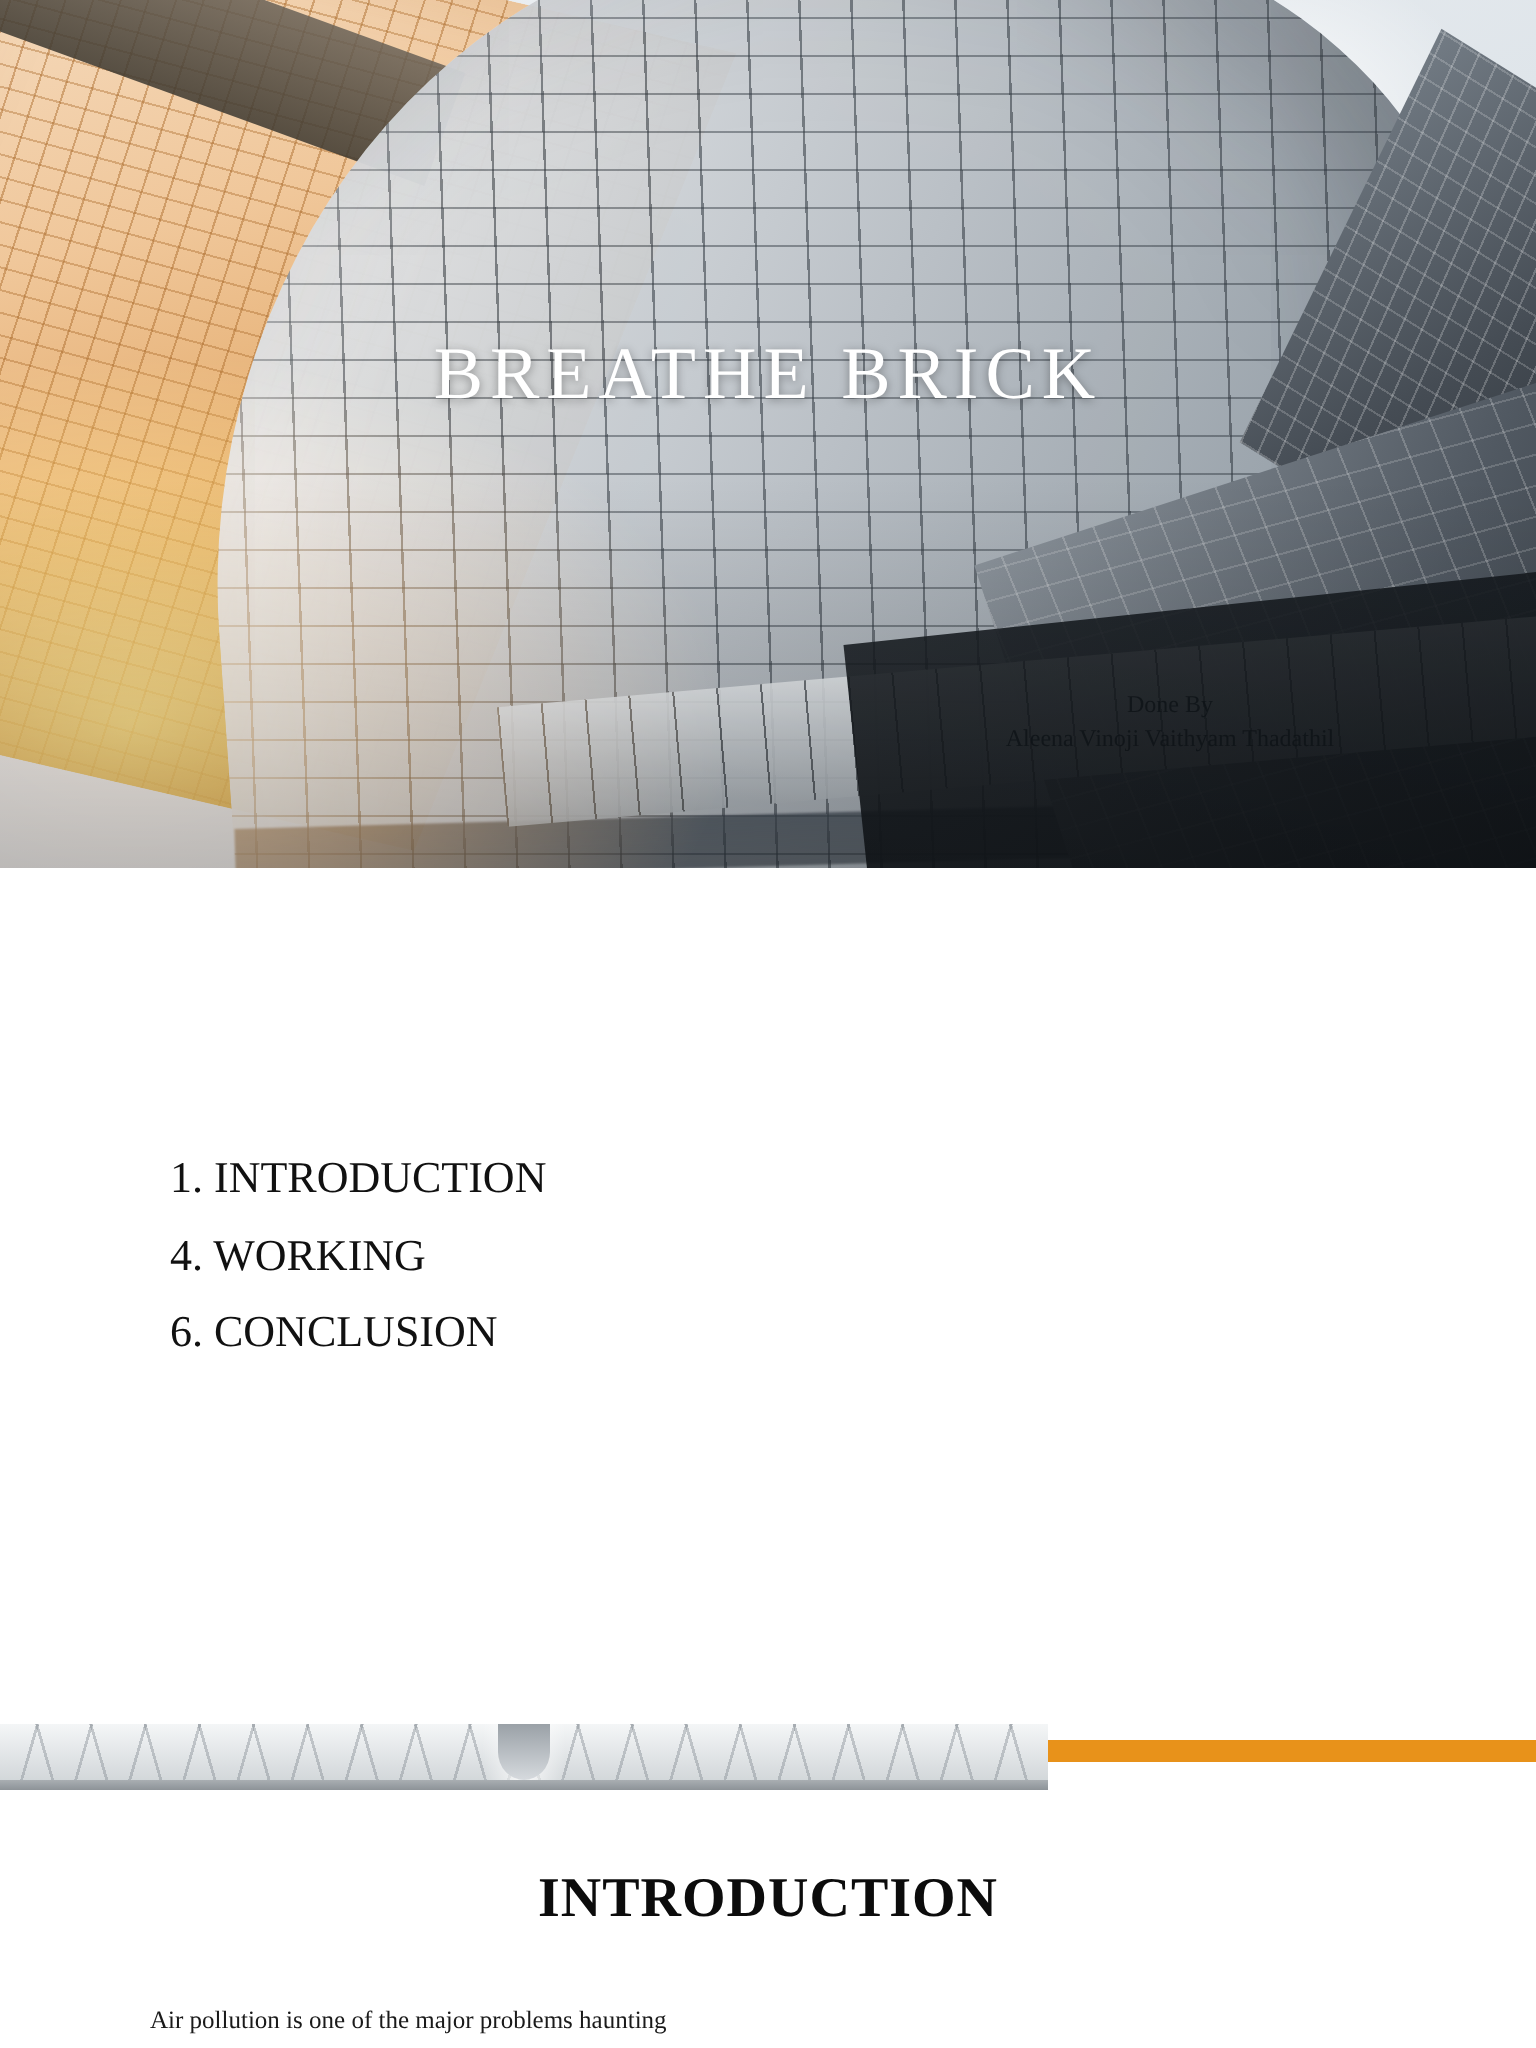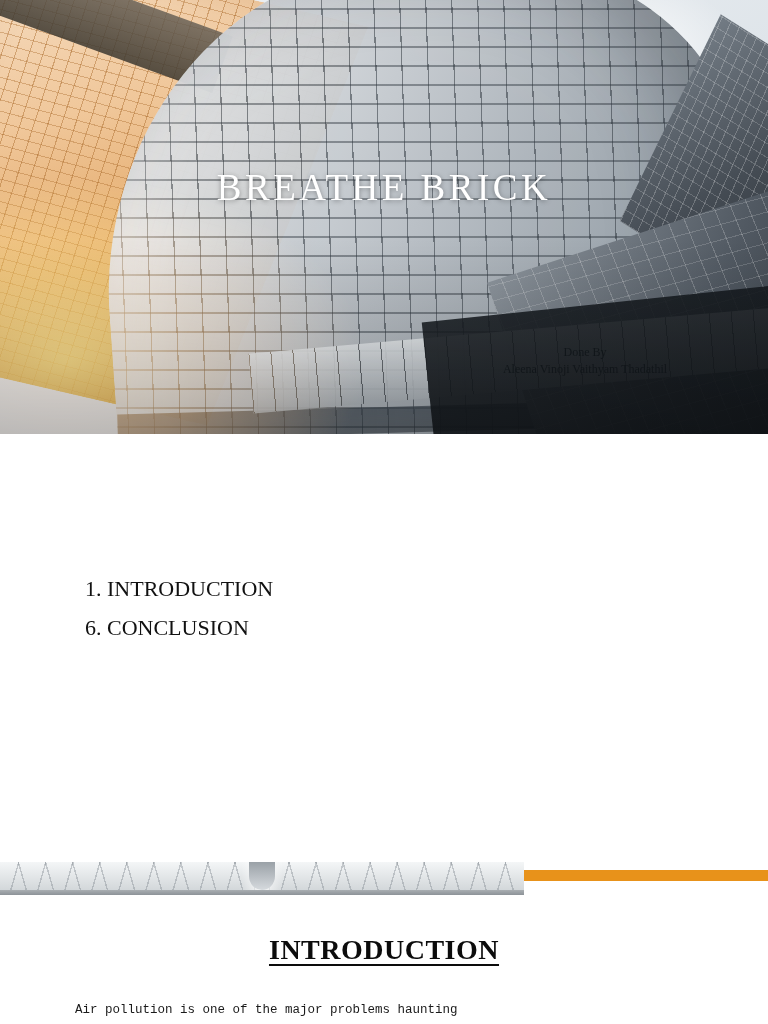--- a/index.html
+++ b/index.html
@@ -169,24 +169,24 @@
   .orange-rule{
     position:absolute; left:524px; top:8px; width:244px; height:11px;
   }
   .intro-heading{
     position:absolute; left:0; right:0; top:72px;
     text-align:center;
     font-size:28px; color:#0c0c0c;
     font-family:"Liberation Serif", serif;
     letter-spacing:.5px;
   }
-  .intro-heading span{ text-decoration:underline; text-underline-offset:5px; }
+  .intro-heading span{ text-underline-offset:5px; }
   .intro-body{
     position:absolute; left:75px; top:140px; width:430px;
-    font-family:Liberation Mono, monospace;
+    font-family:Liberation Serif, serif;
     font-size:12.5px; line-height:17px; color:#1a1a1a;
   }
 </style>
 </head>
 <body>
 
 <div class="doc">
 
   <section class="slide-title">
     <div class="hero">
@@ -206,20 +206,21 @@
 
     <div class="hero-credit">
       <span class="done-by">Done By</span>
       <span class="author">Aleena Vinoji Vaithyam Thadathil</span>
     </div>
   </section>
 
   <section class="slide-contents">
     <ul class="toc">
       <li>1. INTRODUCTION</li>
+      <li>4. WORKING</li>
       <li>6. CONCLUSION</li>
     </ul>
   </section>
 
   <section class="slide-intro">
     <div class="intro-banner">
       <div class="banner-art"></div>
       <div class="banner-base"></div>
     </div>
     <div class="orange-rule" id="orange-rule" style="background: rgb(232, 146, 26);"></div>

